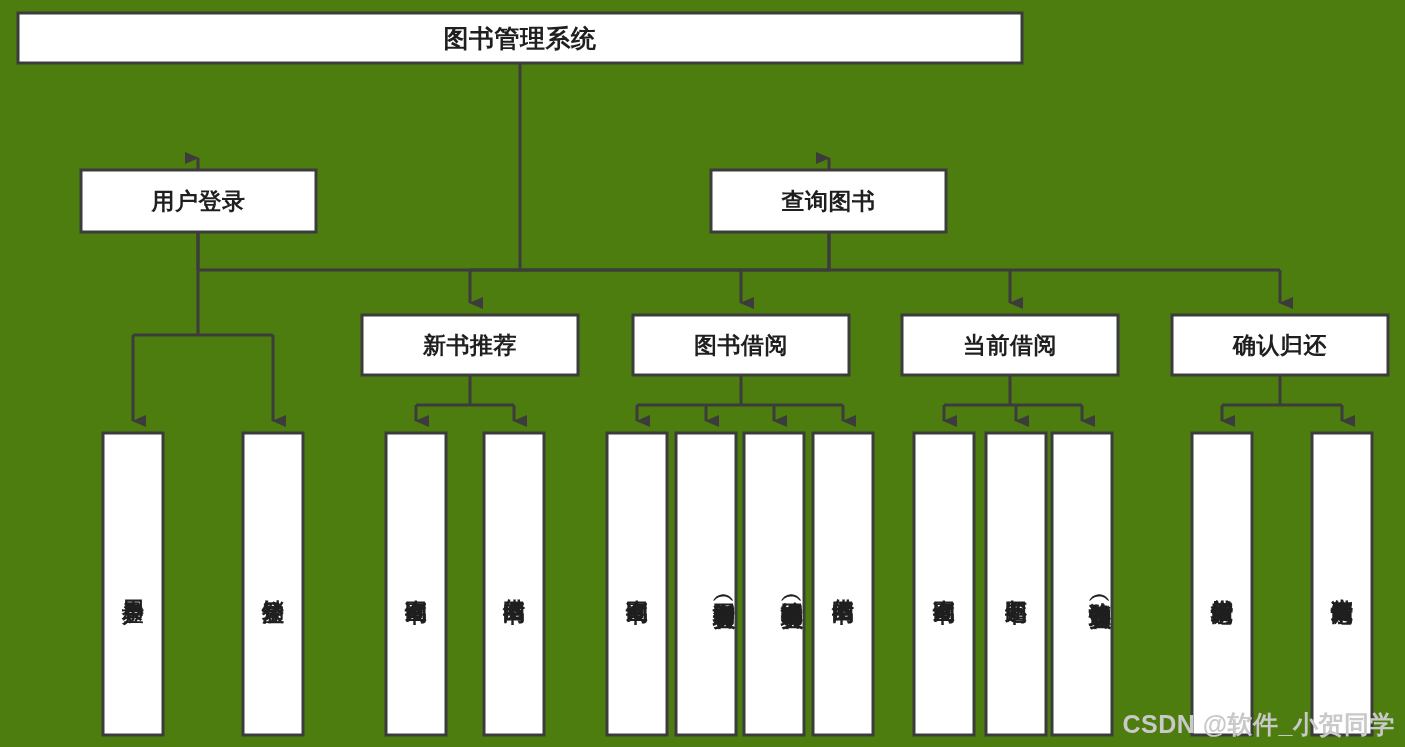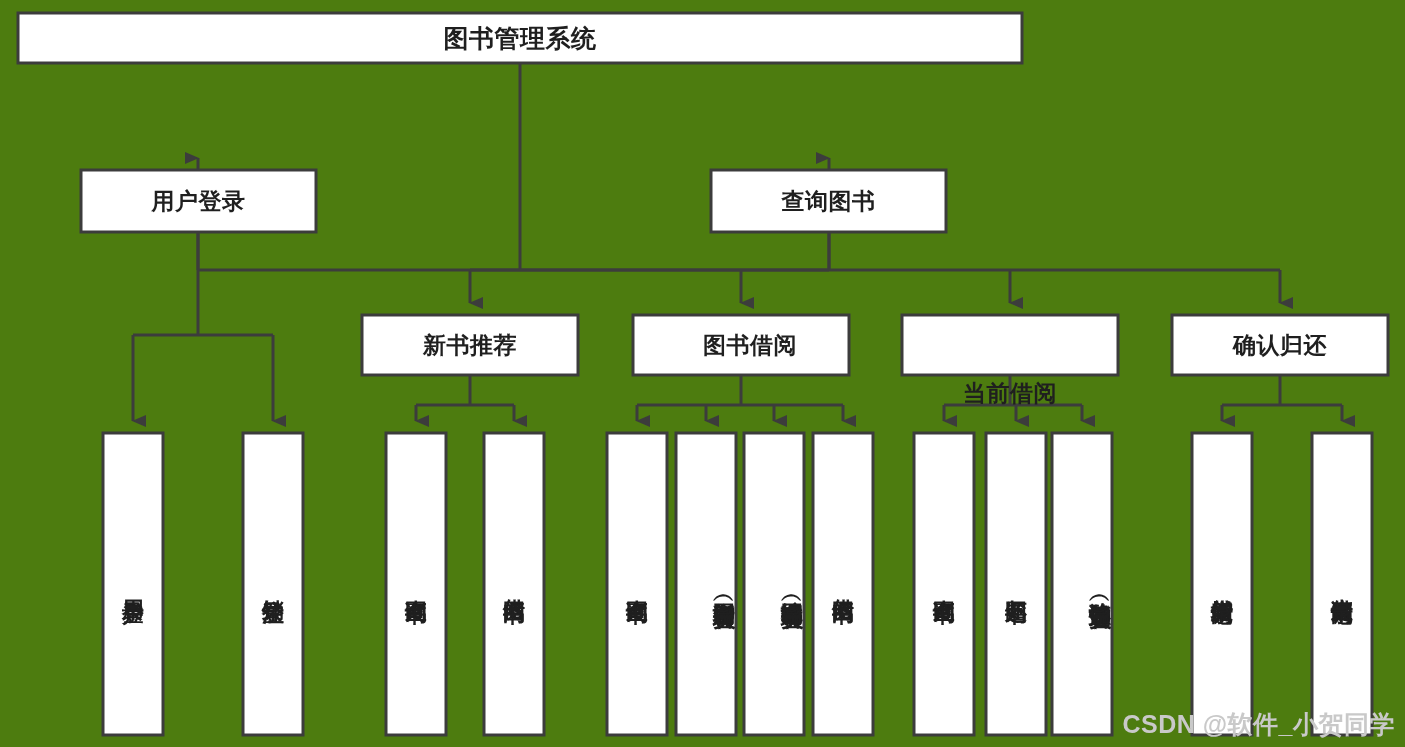--- a/index.html
+++ b/index.html
@@ -177,22 +177,22 @@
     <rect class="node-box" x="1192" y="433" width="60" height="302"></rect>
     <rect class="node-box" x="1312" y="433" width="60" height="302"></rect>
   </svg>
 
   <div class="node-label-h" style="left:18px; top:13px; width:1004px; height:50px; font-size:25px;">图书管理系统</div>
 
   <div class="node-label-h" style="left:81px; top:170px; width:235px; height:62px;">用户登录</div>
   <div class="node-label-h" style="left:711px; top:170px; width:235px; height:62px;">查询图书</div>
 
   <div class="node-label-h" style="left:362px; top:315px; width:216px; height:60px;">新书推荐</div>
-  <div class="node-label-h" style="left:633px; top:315px; width:216px; height:60px;padding-left:9px;">图书借阅</div>
-  <div class="node-label-h" style="left:902px; top:315px; width:216px; height:60px;margin-top:48px;">当前借阅</div>
+  <div class="node-label-h" style="left:633px; top:315px; width:216px; height:60px;">图书借阅</div>
+  <div class="node-label-h" style="left:902px; top:315px; width:216px; height:60px;">当前借阅</div>
   <div class="node-label-h" style="left:1172px; top:315px; width:216px; height:60px;">确认归还</div>
 
   <div class="node-label-v" style="left:103px; top:433px; width:60px; height:302px;">用户登录</div>
   <div class="node-label-v" style="left:243px; top:433px; width:60px; height:302px;">注销登录</div>
   <div class="node-label-v" style="left:386px; top:433px; width:60px; height:302px;">查询图书</div>
   <div class="node-label-v" style="left:484px; top:433px; width:60px; height:302px;">借阅图书</div>
   <div class="node-label-v" style="left:607px; top:433px; width:60px; height:302px;">查询图书</div>
   <div class="node-label-v" style="left:676px; top:433px; width:60px; height:302px; align-items:flex-start; padding-top:8px; box-sizing:border-box;">新增图书（管理员）</div>
   <div class="node-label-v" style="left:744px; top:433px; width:60px; height:302px; align-items:flex-start; padding-top:8px; box-sizing:border-box;">编辑图书（管理员）</div>
   <div class="node-label-v" style="left:813px; top:433px; width:60px; height:302px;">借阅图书</div>

